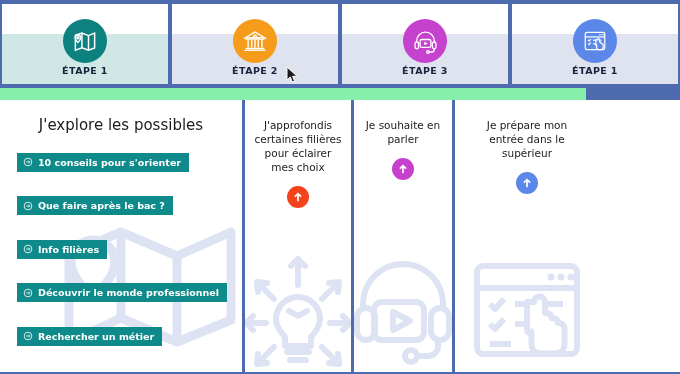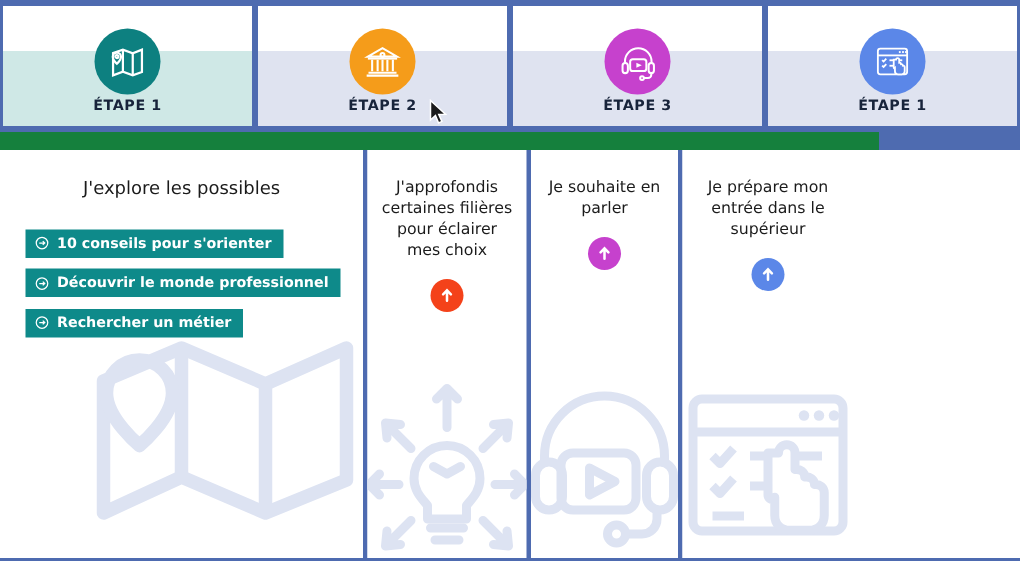--- a/index.html
+++ b/index.html
@@ -1,21 +1,21 @@
 <!DOCTYPE html>
 <html><head>
 <meta charset="utf-8">
 <style>
   html,body{margin:0;padding:0;}
   body{
     width:680px;height:374px;overflow:hidden;
     font-family:"DejaVu Sans", sans-serif;
     background:#4e6bb0;
   }
-  .app{position:relative;width:586px;height:374px;box-sizing:border-box;background:#15803d;text-decoration:underline;}
+  .app{position:relative;width:586px;height:374px;box-sizing:border-box;background:#86efac;text-decoration:underline;}
 
   
   .tabstrip{
     position:absolute;left:0;top:0;width:680px;height:88px;
     display:flex;gap:0;
     background:#4e6bb0;
     padding-top:4px;box-sizing:border-box;
   }
   .tab{
     position:relative;flex:1 1 0;margin:0 2px;background:#ffffff;
@@ -45,49 +45,49 @@
   .col{
     position:relative;height:272px;box-sizing:border-box;
     background:#ffffff;overflow:hidden;
     border-right:3px solid #4e6bb0;
   }
   .col:last-child{border-right:none;}
   .col.c1{width:245px;border-right:3px solid #4e6bb0;}
   .col.c2{width:111px;}
   .col.c3{width:109px;}
   .col.c4{width:101px;}
-  .col.c5{width:114px;}
+  .col.c5{width:114px;margin-left:15px;}
 
   .bgart{
     position:absolute;bottom:-6px;left:50%;transform:translateX(-50%);
     opacity:1;pointer-events:none;z-index:0;
   }
   .col.c1 .bgart{left:62%;bottom:12px;}
 
   .colhead{
     position:relative;z-index:2;text-align:center;
     font-size:10.5px;line-height:14px;color:#1b1b1b;
     padding:18px 8px 0 8px;
   }
-  .col.c1 .colhead{font-size:12px;padding-top:18px;}
+  .col.c1 .colhead{font-size:15px;padding-top:18px;}
 
   .arrowbtn{
     position:relative;z-index:2;margin:12px auto 0 auto;
     width:22px;height:22px;border-radius:50%;
     display:flex;align-items:center;justify-content:center;
   }
   .arrowbtn svg{display:block;}
 
   
   .linklist{position:relative;z-index:2;margin-top:20px;padding-left:17px;}
   .linkbtn{
     display:inline-flex;align-items:center;gap:5px;
     background:#0e8a8a;color:#ffffff;
     font-size:9.5px;font-weight:bold;
-    padding:4px 8px 4px 6px;margin-bottom:7px;
+    padding:4px 8px 4px 6px;margin-bottom:24px;
     white-space:nowrap;cursor:pointer;
   }
   .linkbtn .bullet{
     width:10px;height:10px;flex:0 0 10px;display:block;
   }
   .linkrow{display:block;}
 
   
   .cursor{position:absolute;left:286px;top:66px;z-index:40;pointer-events:none;}
 
@@ -177,21 +177,35 @@
 
       <div class="linklist">
         <span class="linkrow"><span class="linkbtn">
           <svg class="bullet" viewBox="0 0 12 12" fill="none" stroke="#fff" stroke-width="1">
                 <circle cx="6" cy="6" r="4.6"></circle>
                 <path d="M3.8 6 H8.1 M6.6 4.5 L8.2 6 L6.6 7.5"></path>
               </svg>
           <span>10 conseils pour s'orienter</span>
         </span></span>
 
-
+        <span class="linkrow"><span class="linkbtn">
+          <svg class="bullet" viewBox="0 0 12 12" fill="none" stroke="#fff" stroke-width="1">
+                <circle cx="6" cy="6" r="4.6"></circle>
+                <path d="M3.8 6 H8.1 M6.6 4.5 L8.2 6 L6.6 7.5"></path>
+              </svg>
+          <span>Que faire après le bac ?</span>
+        </span></span>
+
+        <span class="linkrow"><span class="linkbtn">
+          <svg class="bullet" viewBox="0 0 12 12" fill="none" stroke="#fff" stroke-width="1">
+                <circle cx="6" cy="6" r="4.6"></circle>
+                <path d="M3.8 6 H8.1 M6.6 4.5 L8.2 6 L6.6 7.5"></path>
+              </svg>
+          <span>Info filières</span>
+        </span></span>
 
         <span class="linkrow"><span class="linkbtn">
           <svg class="bullet" viewBox="0 0 12 12" fill="none" stroke="#fff" stroke-width="1">
                 <circle cx="6" cy="6" r="4.6"></circle>
                 <path d="M3.8 6 H8.1 M6.6 4.5 L8.2 6 L6.6 7.5"></path>
               </svg>
           <span>Découvrir le monde professionnel</span>
         </span></span>
 
         <span class="linkrow"><span class="linkbtn">

